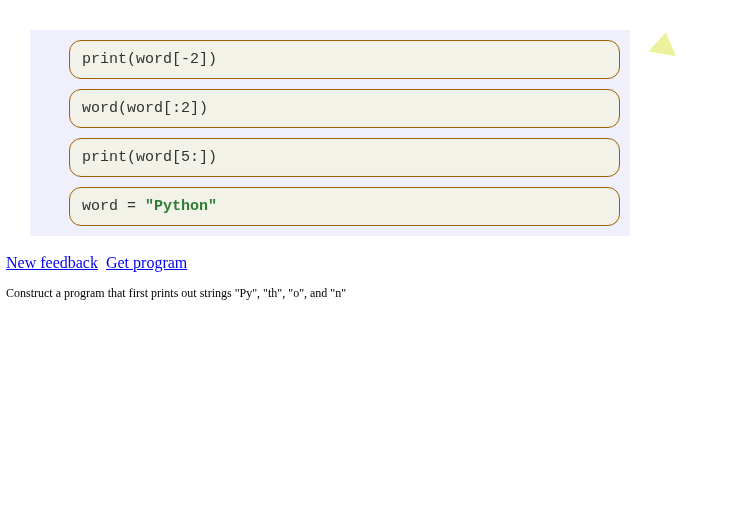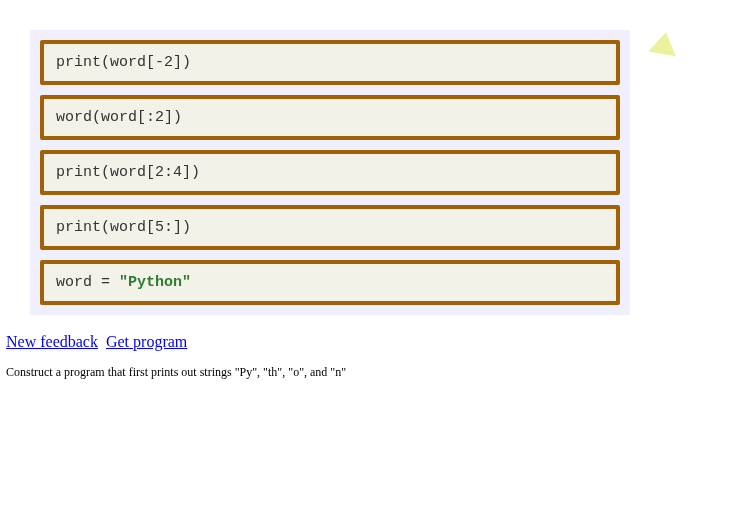--- a/index.html
+++ b/index.html
@@ -12,29 +12,30 @@
     }
     .parsons-container {
       background: #f0f0fc;
       margin: 30px 0 0 30px;
       padding: 10px 10px 10px 10px;
       width: 600px;
       position: relative;
     }
     .code-block {
       background: #f2f2e8;
-      border: 4px solid #a16207;
-      border-radius: 2px;
+      border: 1px solid #a16207;
+      border-radius: 12px;
       padding: 10px 12px;
       margin-bottom: 10px;
       font-family: 'Courier New', Consolas, monospace;
       font-size: 15px;
       color: #333;
       cursor: move;
       box-shadow: inset 0 0 2px rgba(0,0,0,0.05);
+      margin-left: 29px;
     }
     .code-block:last-child {
       margin-bottom: 0;
     }
     .str-py { color: #2e7d32; font-weight: bold; }
     .triangle {
       position: absolute;
       top: 2px;
       right: -48px;
       width: 0;
@@ -64,21 +65,20 @@
 </head>
 <body>
 
 <div class="parsons-container">
   <div class="triangle"></div>
 
   <div class="code-block"><span><span>print(word[</span><span>-2</span><span>])</span></span></div>
 
   <div class="code-block"><span><span>word(word[:</span><span>2</span><span>])</span></span></div>
 
-  <div class="code-block"><span><span>print(word[</span><span>2:4</span><span>])</span></span></div>
 
   <div class="code-block"><span><span>print(word[</span><span>5:</span><span>])</span></span></div>
 
   <div class="code-block"><span><span>word = </span><span class="str-py">"Python"</span></span></div>
 </div>
 
 <div class="links">
   <a href="#">New feedback</a>
   <a href="#">Get program</a>
 </div>

